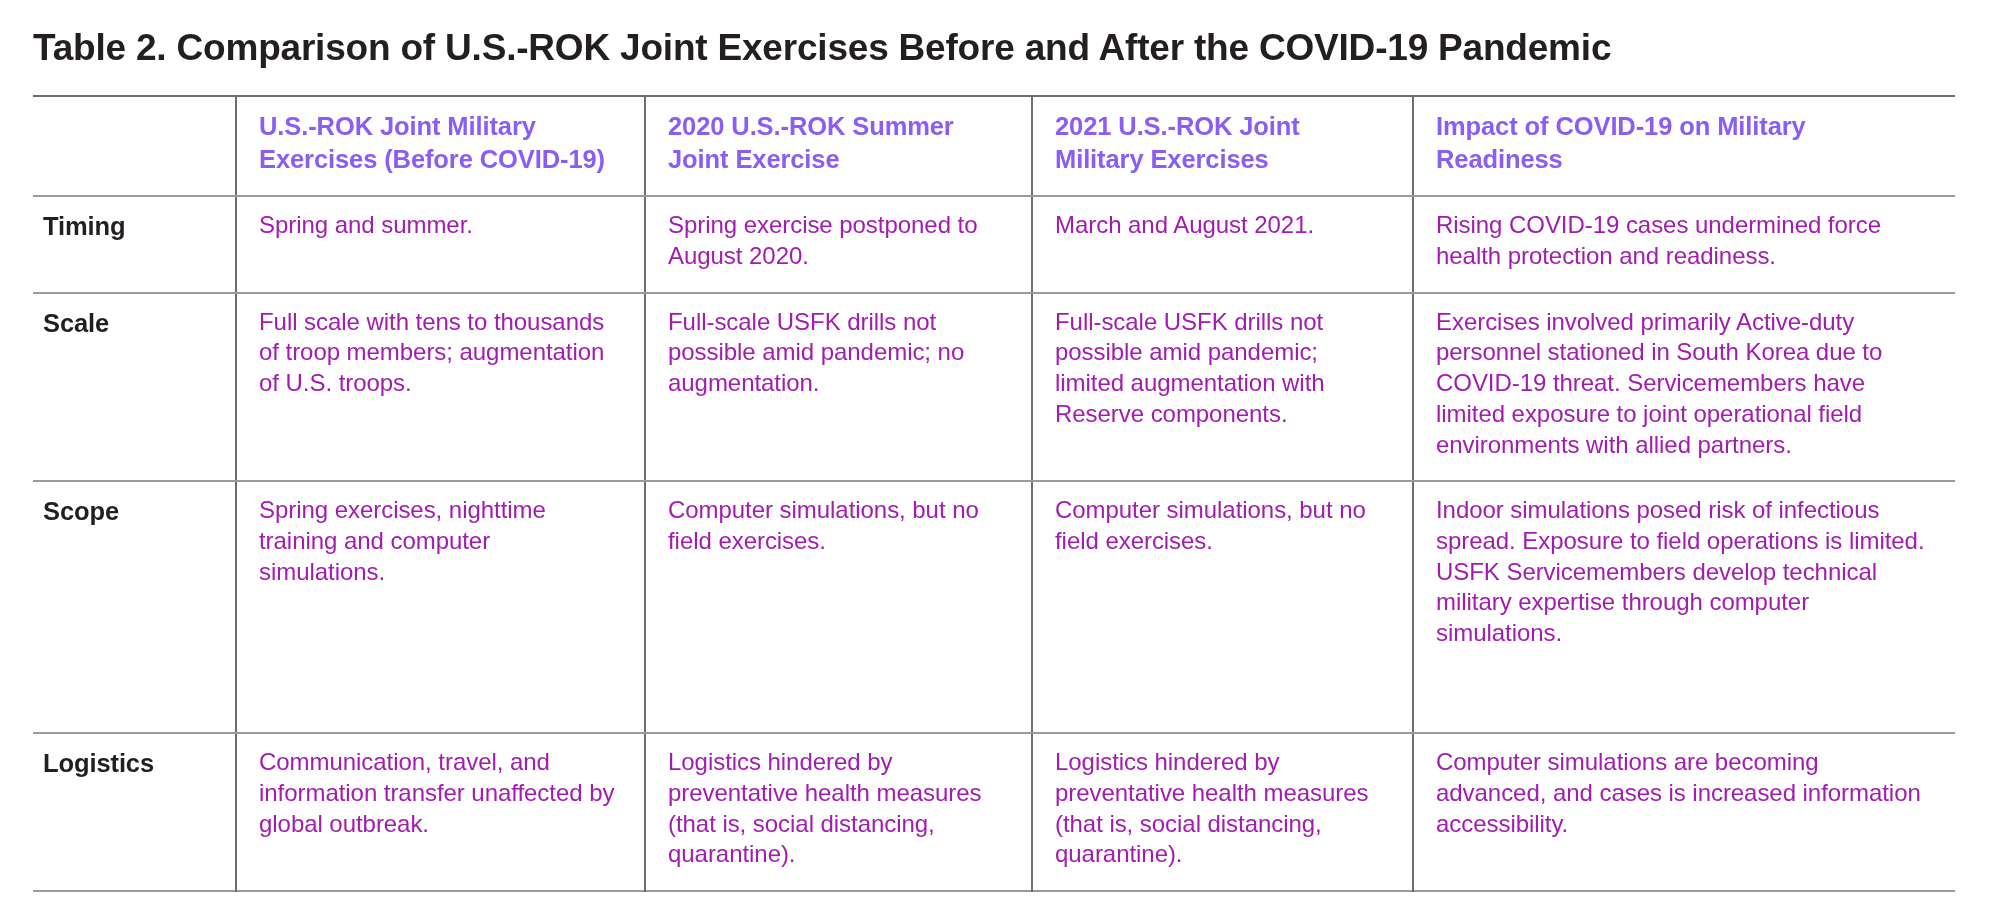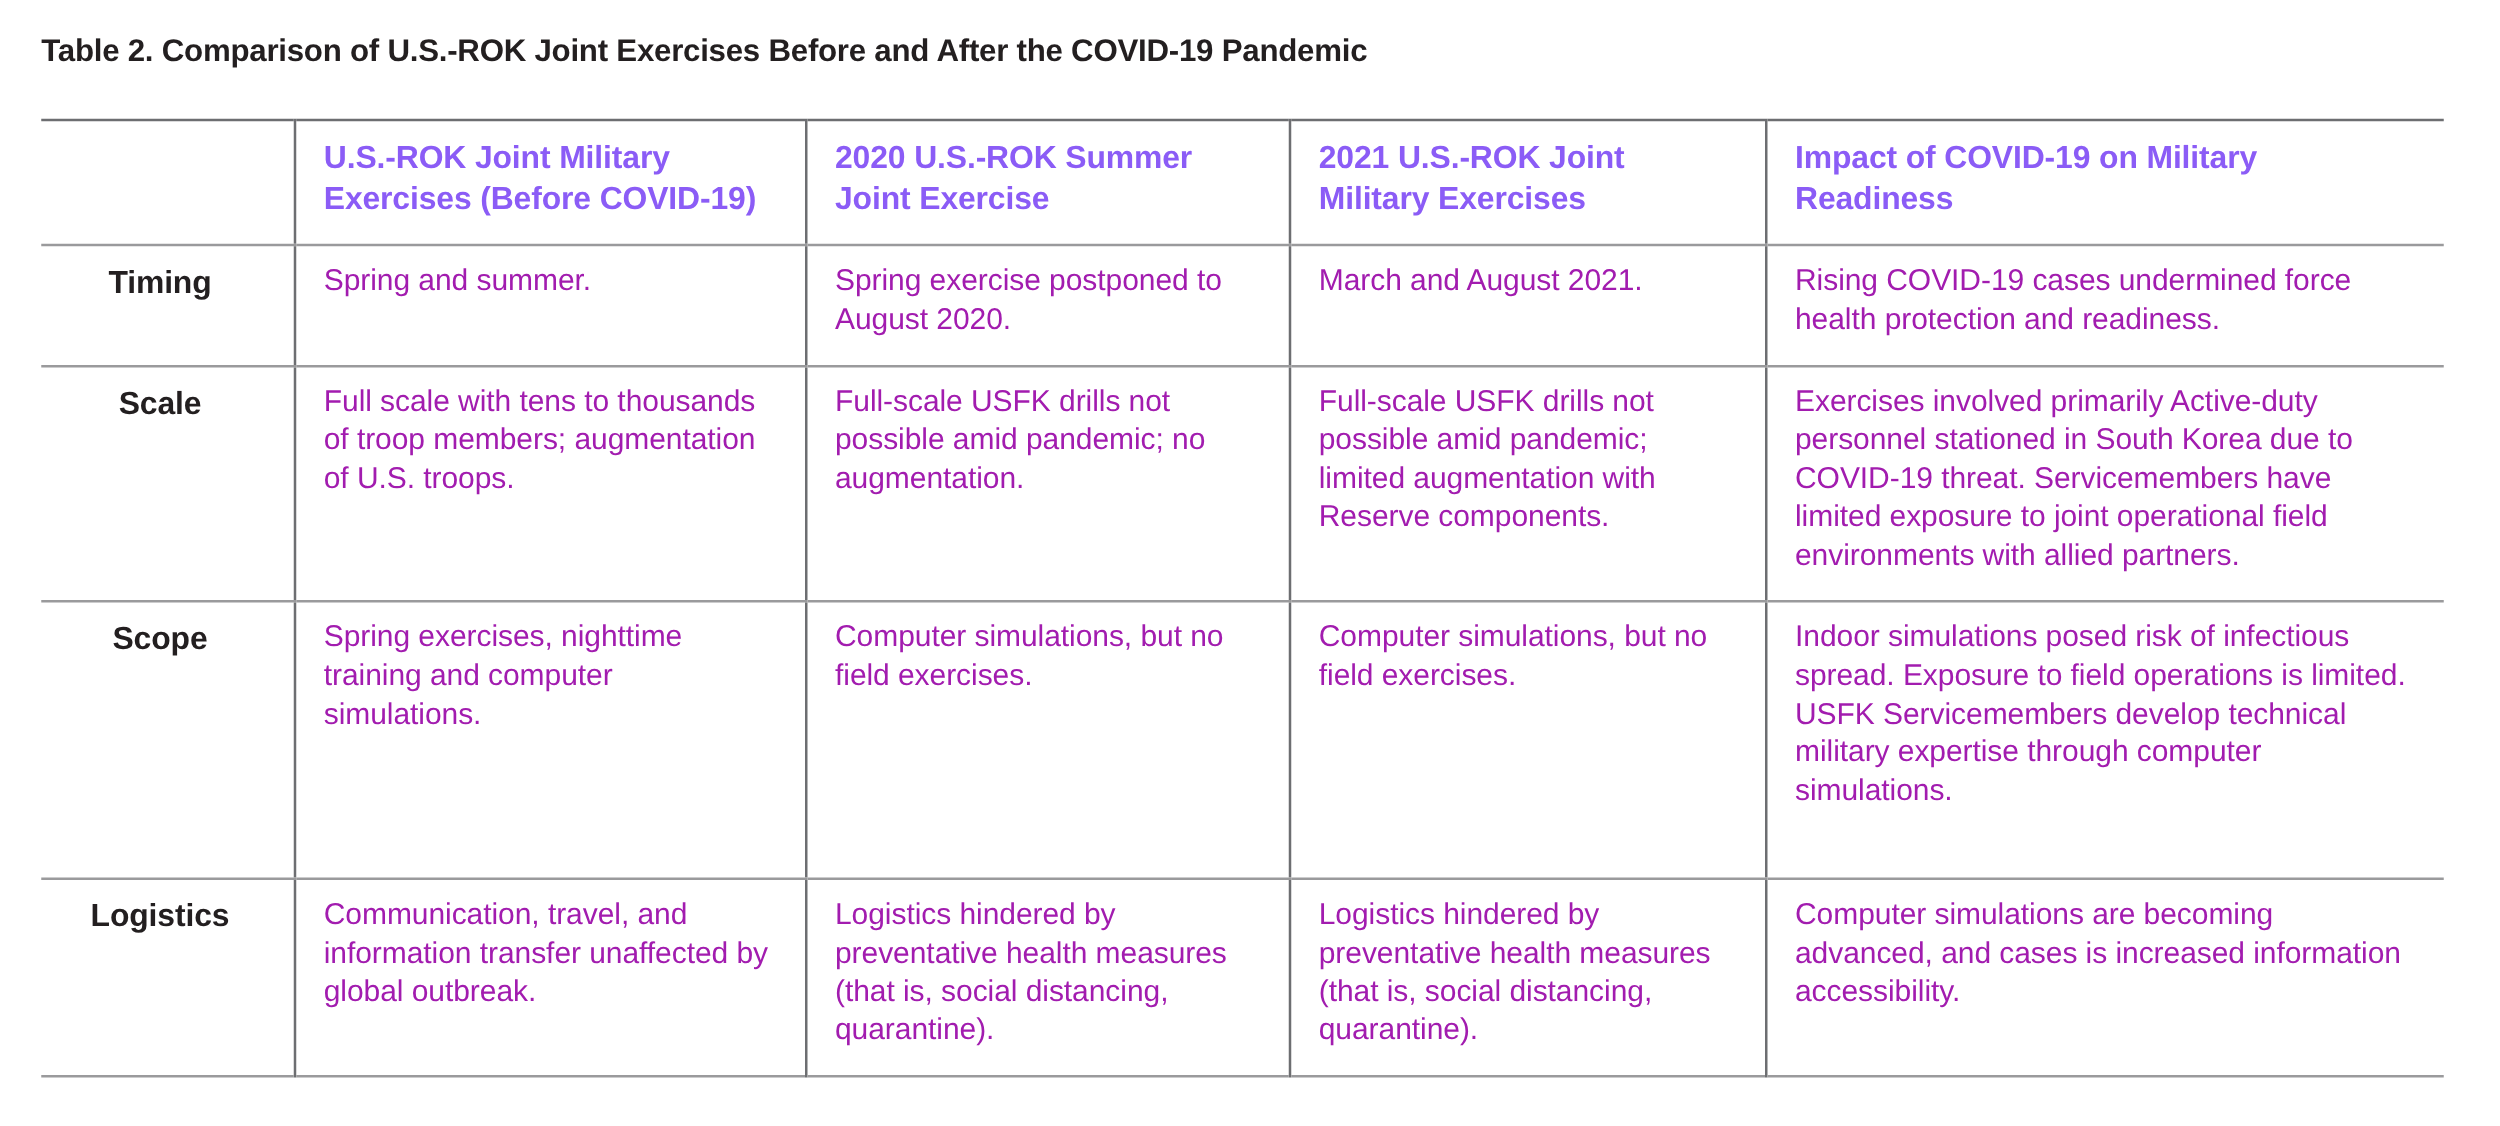--- a/index.html
+++ b/index.html
@@ -20,21 +20,21 @@
     width: 2000px;
     height: 901px;
     box-sizing: border-box;
   }
 
   .table-title {
     position: absolute;
     left: 33px;
     top: 26px;
     width: 1930px;
-    font-size: 25px;
+    font-size: 37px;
     font-weight: bold;
     letter-spacing: -0.2px;
     color: #231f20;
     line-height: 1.2;
     white-space: nowrap;
   }
 
   .table-wrap {
     position: absolute;
     left: 33px;
@@ -64,21 +64,20 @@
     border-left: 2px solid #6d6e71;
     border-bottom: 2px solid #9a9a9c;
     line-height: 1.28;
     box-sizing: border-box;
   }
 
   table.cmp td:first-child,
   table.cmp th:first-child {
     border-left: none;
     padding-left: 10px;
-    text-align: center;
   }
 
   table.cmp tr:last-child td {
     border-bottom: none;
   }
 
   th.hdr {
     font-size: 25.5px;
     font-weight: bold;
     letter-spacing: -0.1px;
@@ -102,21 +101,21 @@
   td.cell {
     font-size: 24px;
     font-weight: normal;
     color: #a21caf;
     letter-spacing: -0.05px;
     padding-top: 16px;
   }
 
   .r-timing td { height: 90px; }
   .r-scale td { height: 183px; }
-  .r-scope td { height: 222px; }
+  .r-scope td { height: 252px; }
   .r-logistics td { height: 135px; margin-top: 48px; }
 </style>
 </head>
 <body>
 
 <div class="page">
 
   <div class="table-title">Table 2. Comparison of U.S.-ROK Joint Exercises Before and After the COVID-19 Pandemic</div>
 
   <div class="table-wrap">

